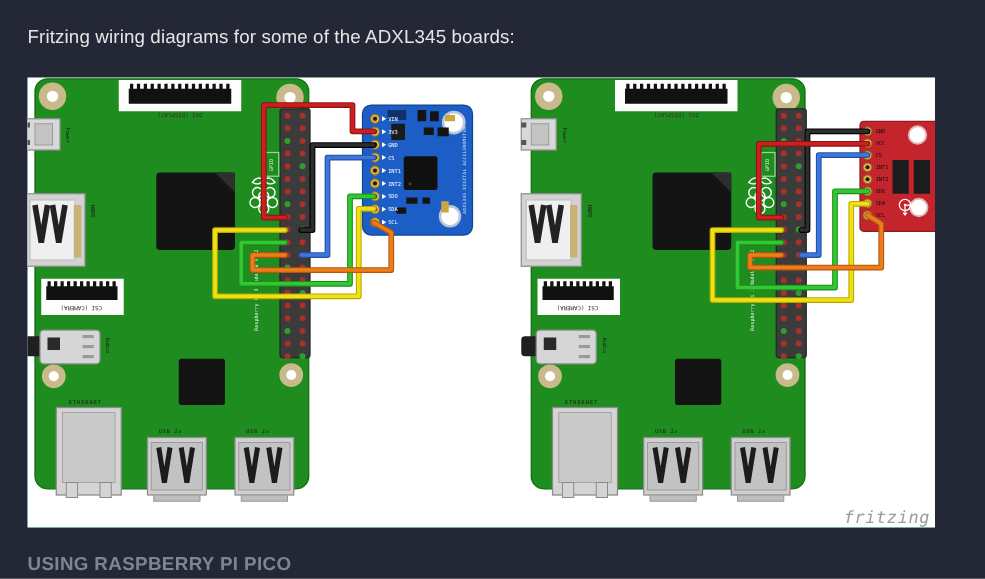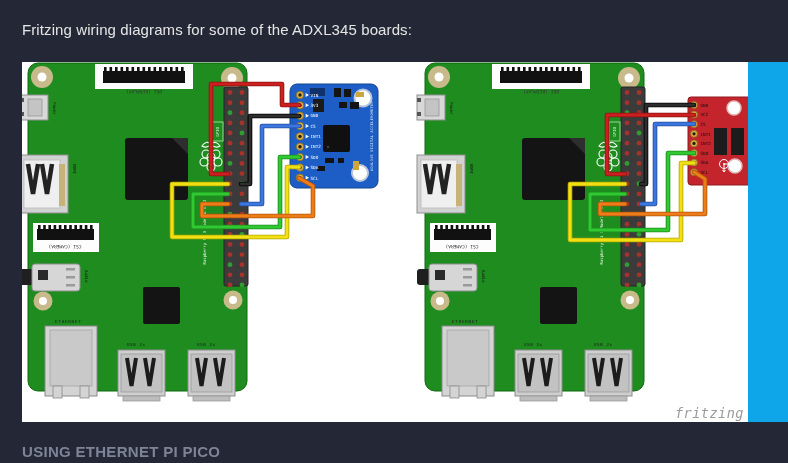--- a/index.html
+++ b/index.html
@@ -7,22 +7,21 @@
     width:788px;height:463px;overflow:hidden;position:relative;
     background:#242836;
     font-family:"Liberation Sans", sans-serif;
   }
   .page-title{
     position:absolute;left:22px;top:21px;
     font-size:15px;color:#e5e5e5;letter-spacing:.1px;
   }
   .figure{
     position:absolute;left:22px;top:62px;width:726px;height:360px;
-    background:#0ea5e9;
-    padding-left:40px;
+    background:#86efac;
   }
   .figure svg{position:absolute;left:0;top:0;display:block;}
   .section-heading{
     position:absolute;left:22px;top:443px;
     font-size:15px;font-weight:bold;color:#7d8496;letter-spacing:.3px;
   }
 </style>
 </head>
 <body>
 
@@ -412,14 +411,14 @@
           <path d="M672,91 L646,91 L646,168 L568,168 L568,132 L603,132" stroke="#1d8c1d" stroke-width="4.6"></path>
           <path d="M672,91 L646,91 L646,168 L568,168 L568,132 L603,132" stroke="#31c931" stroke-width="2.9"></path>
           <path d="M672,101 L659,101 L659,178 L548,178 L548,122 L603,122" stroke="#b8a900" stroke-width="4.6"></path>
           <path d="M672,101 L659,101 L659,178 L548,178 L548,122 L603,122" stroke="#f0e014" stroke-width="2.9"></path>
           <path d="M672,110 L683,117 L683,152 L578,152 L578,142 L603,142" stroke="#b5560c" stroke-width="4.6"></path>
           <path d="M672,110 L683,117 L683,152 L578,152 L578,142 L603,142" stroke="#ec7d18" stroke-width="2.9"></path>
         </g>
         <text x="722" y="356" font-size="13.5" fill="#9b9b9b" font-family="&quot;DejaVu Sans Mono&quot;, monospace" text-anchor="end" letter-spacing="0.5" font-style="italic">fritzing</text>
       </svg>
   </div>
-  <div class="section-heading">USING ETHERNET PI PICO</div>
+  <div class="section-heading">USING RASPBERRY PI PICO</div>
 </div>
 
 </body></html>

